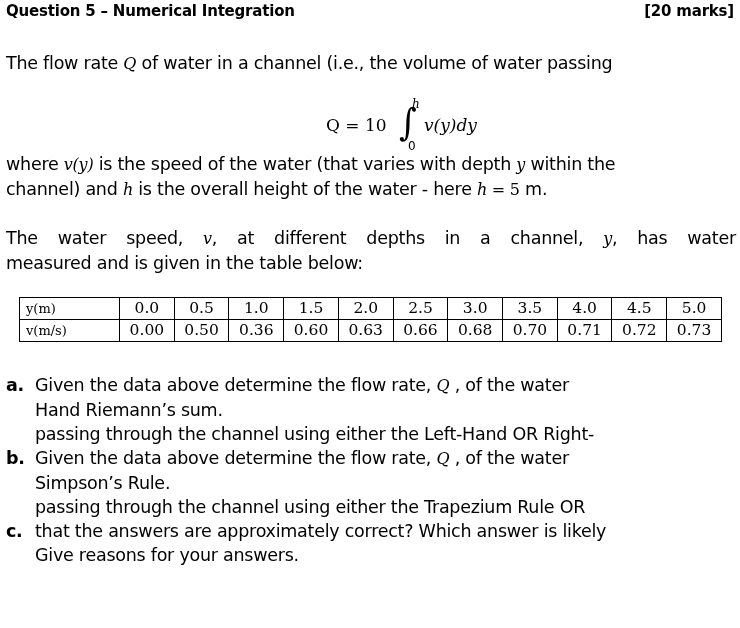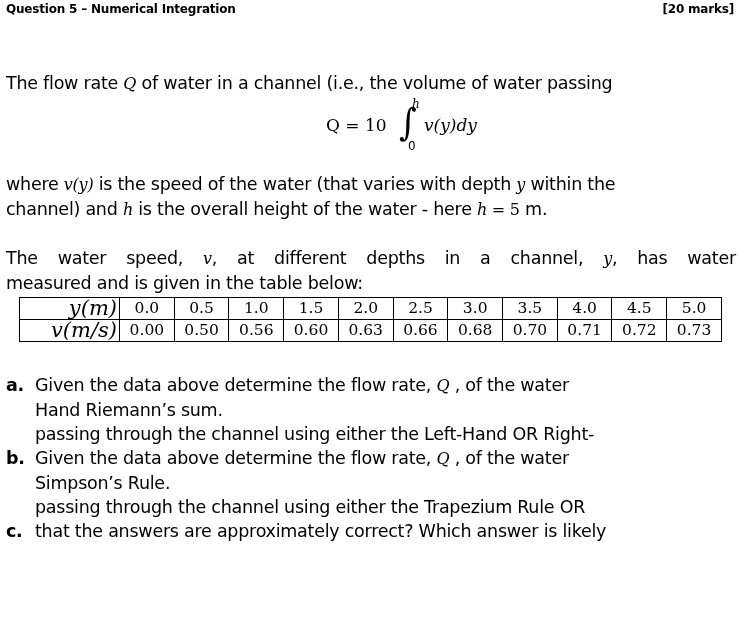--- a/index.html
+++ b/index.html
@@ -22,34 +22,33 @@
       top: 0;
       width: 730px;
     }
     .header {
       position: absolute;
       left: 0;
       top: 2px;
       width: 728px;
       height: 24px;
       font-weight: bold;
-      font-size: 12px;
+      font-size: 15px;
       letter-spacing: -0.2px;
     }
     .header .title { position: absolute; left: 0; top: 0; }
     .header .marks { position: absolute; right: 0; top: 0; text-align: right; }
 
     .para {
       position: absolute;
       left: 0;
       width: 730px;
       line-height: 24px;
       letter-spacing: -0.25px;
       white-space: nowrap;
-      margin-top: 20px;
     }
     .justify-line {
       display: flex;
       justify-content: space-between;
       width: 730px;
     }
     .math {
       font-family: "DejaVu Serif", serif;
       font-style: italic;
       font-size: 16px;
@@ -89,25 +88,24 @@
       font-size: 15.5px;
     }
     table.data td {
       border: 1.5px solid #000;
       height: 21px;
       padding: 0 2px;
       text-align: center;
       line-height: 21px;
     }
     table.data td.rowhead {
-      text-align: right;
+      text-align: left;
       width: 91px;
-      font-style: italic;
       padding-left: 6px;
-      font-size: 21px;
+      font-size: 13px;
     }
 
     .qlist {
       position: absolute;
       left: 0;
       top: 373px;
       width: 730px;
     }
     .qitem {
       position: relative;
@@ -188,21 +186,21 @@
           <td>3.0</td>
           <td>3.5</td>
           <td>4.0</td>
           <td>4.5</td>
           <td>5.0</td>
         </tr>
       <tr id="row-v">
         <td class="rowhead">v(m/s)</td>
       <td>0.00</td>
           <td>0.50</td>
-          <td>0.56</td>
+          <td>0.36</td>
           <td>0.60</td>
           <td>0.63</td>
           <td>0.66</td>
           <td>0.68</td>
           <td>0.70</td>
           <td>0.71</td>
           <td>0.72</td>
           <td>0.73</td>
         </tr>
     </tbody>
@@ -217,16 +215,17 @@
       </div>
       <div class="qitem">
         <span class="label">b.</span>
         <span class="line">Given the data above determine the flow rate, <span class="math">Q</span> , of the water</span>
         <span class="line">Simpson’s Rule.</span>
         <span class="line">passing through the channel using either the Trapezium Rule OR</span>
       </div>
       <div class="qitem">
         <span class="label">c.</span>
         <span class="line">that the answers are approximately correct?  Which answer is likely</span>
+        <span class="line">Give reasons for your answers.</span>
       </div>
     </div>
 
 </div>
 
 </body></html>

